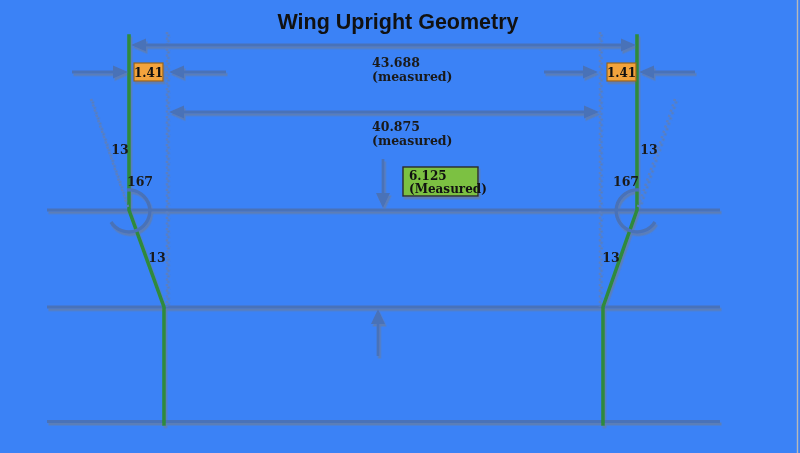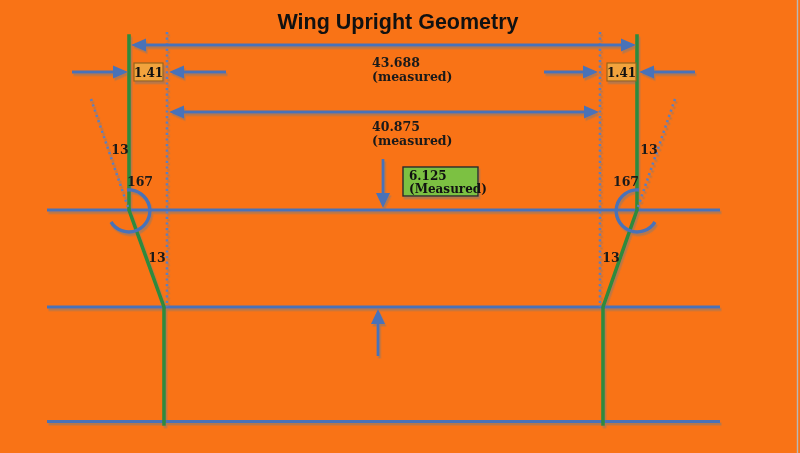--- a/index.html
+++ b/index.html
@@ -7,21 +7,21 @@
     padding: 0;
     background: #ffffff;
     width: 800px;
     height: 453px;
     overflow: hidden;
   }
   #stage {
     position: relative;
     width: 800px;
     height: 453px;
-    background: #f97316;
+    background: #3b82f6;
   }
   svg { display: block; }
 
   .t-title {
     font-family: "Liberation Sans", sans-serif;
     font-weight: bold;
     font-size: 21.5px;
     fill: #111111;
   }
   .t-serif {

